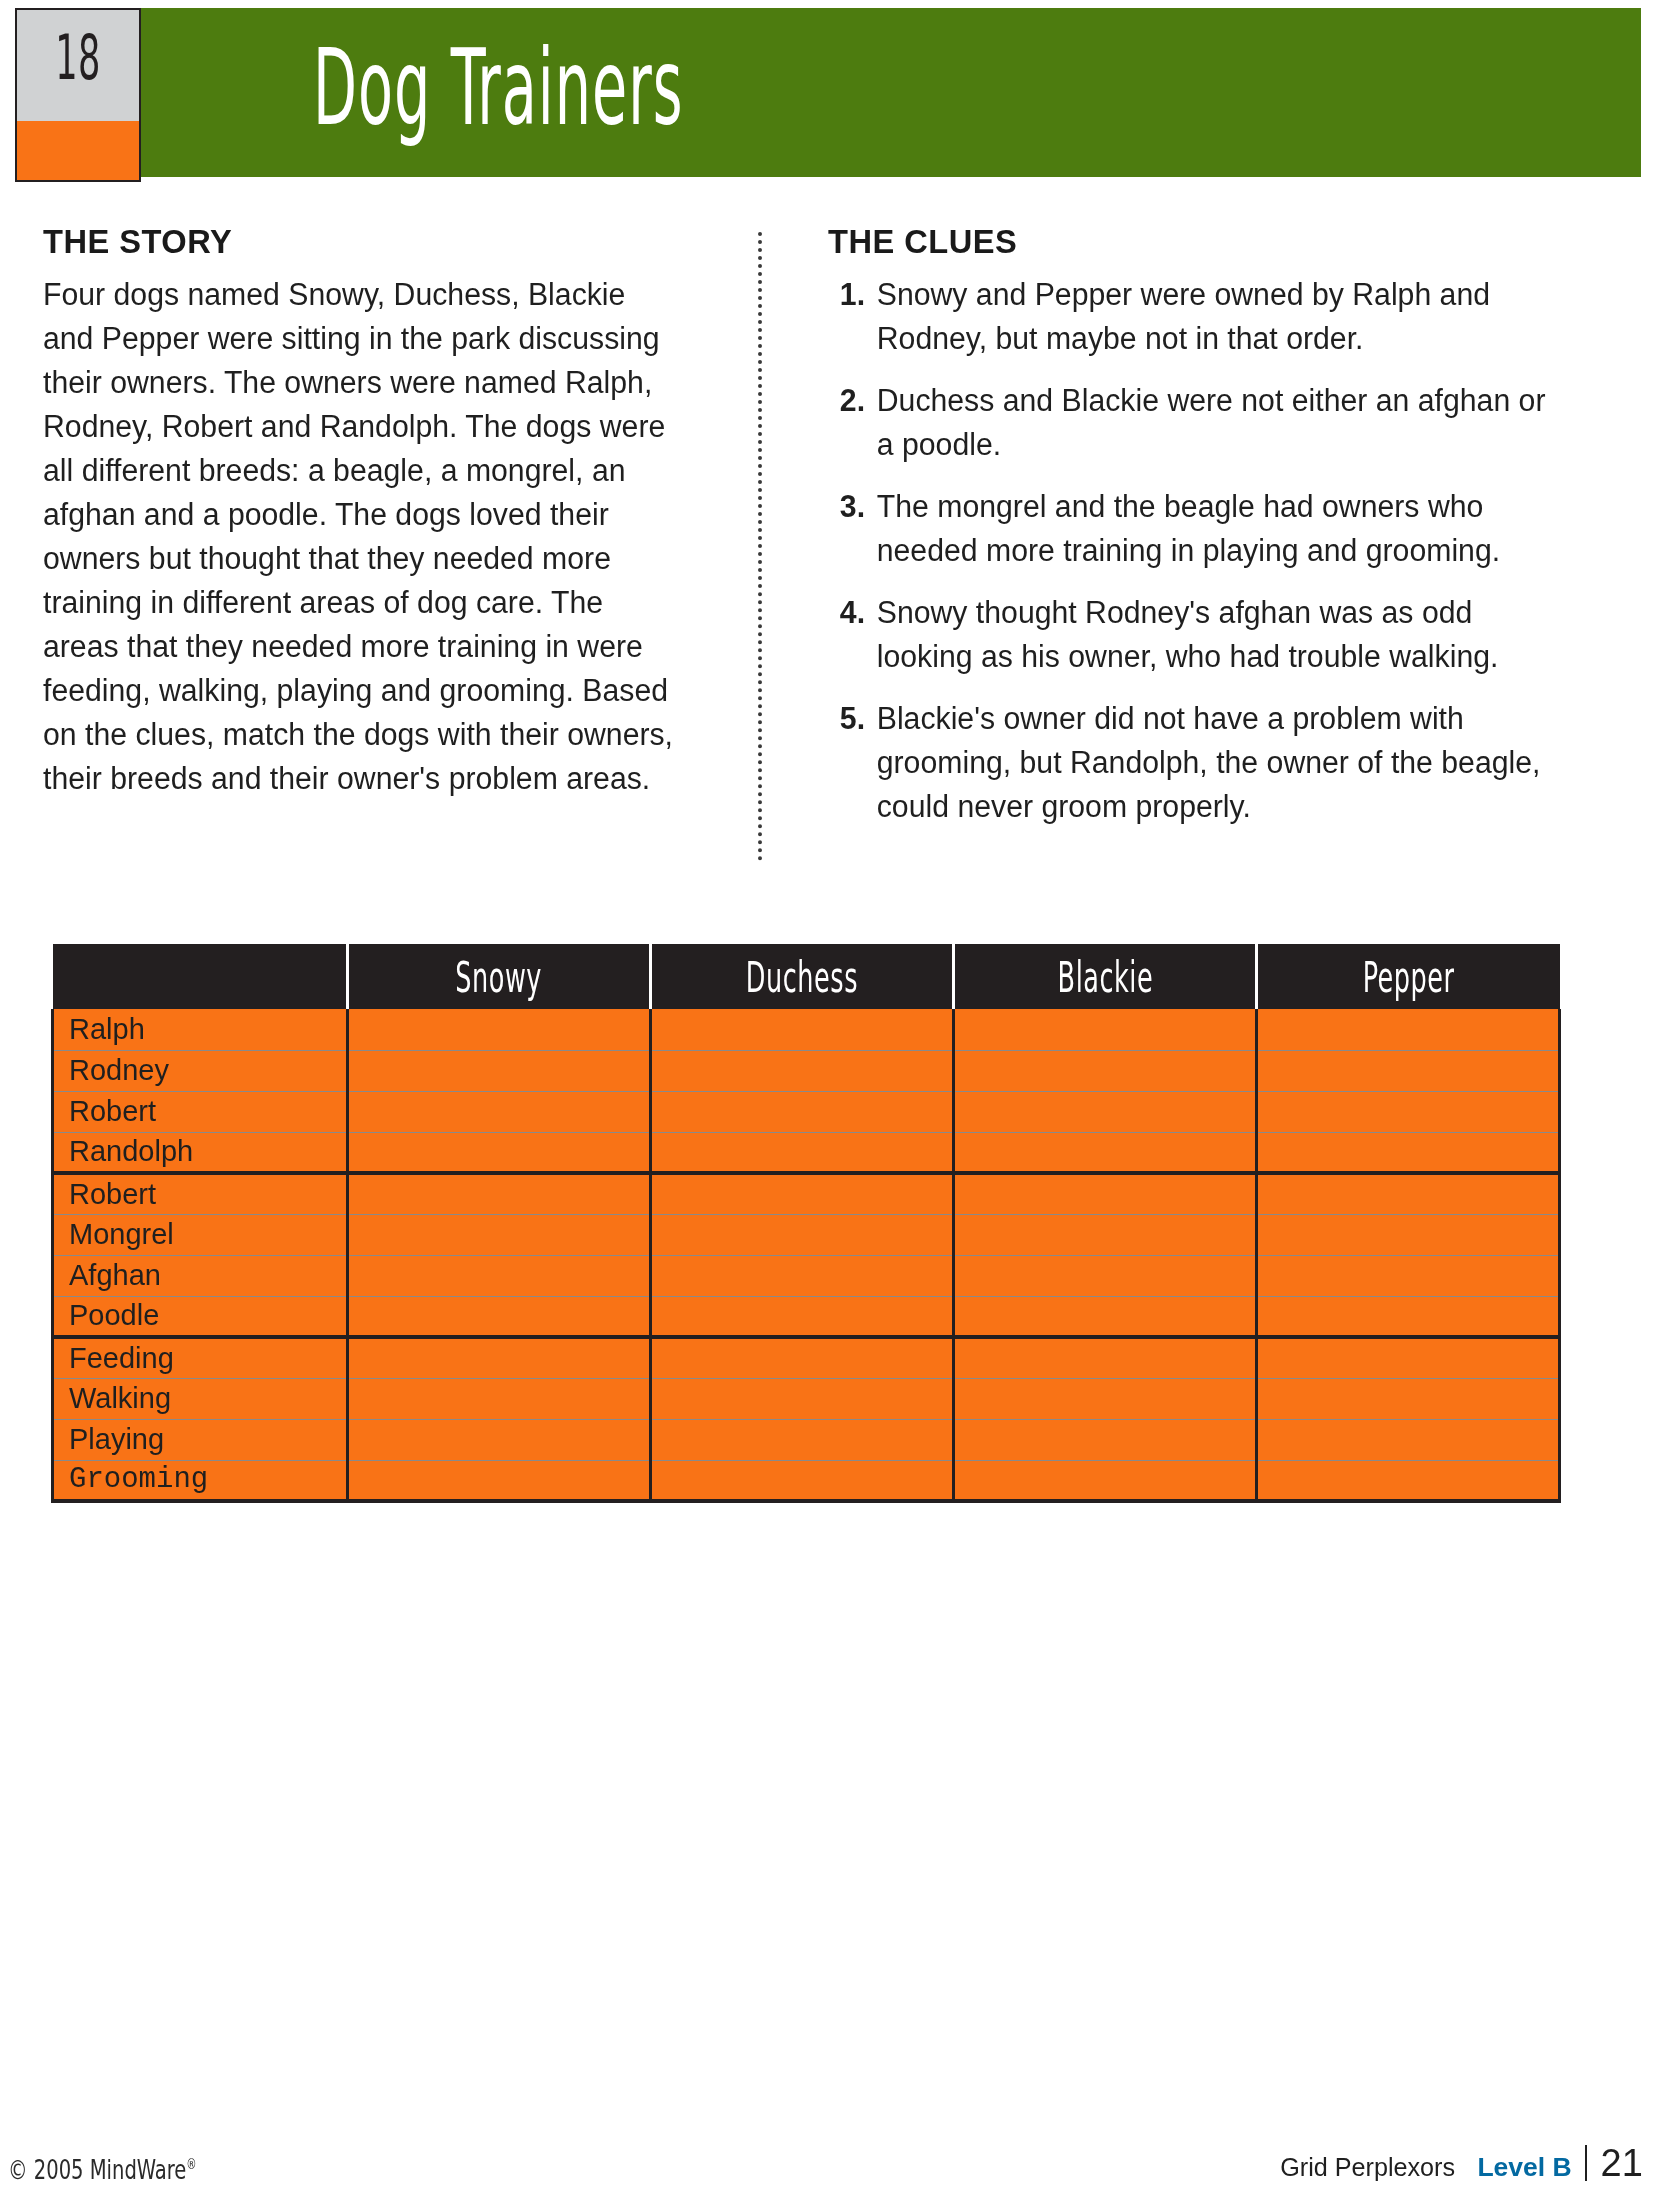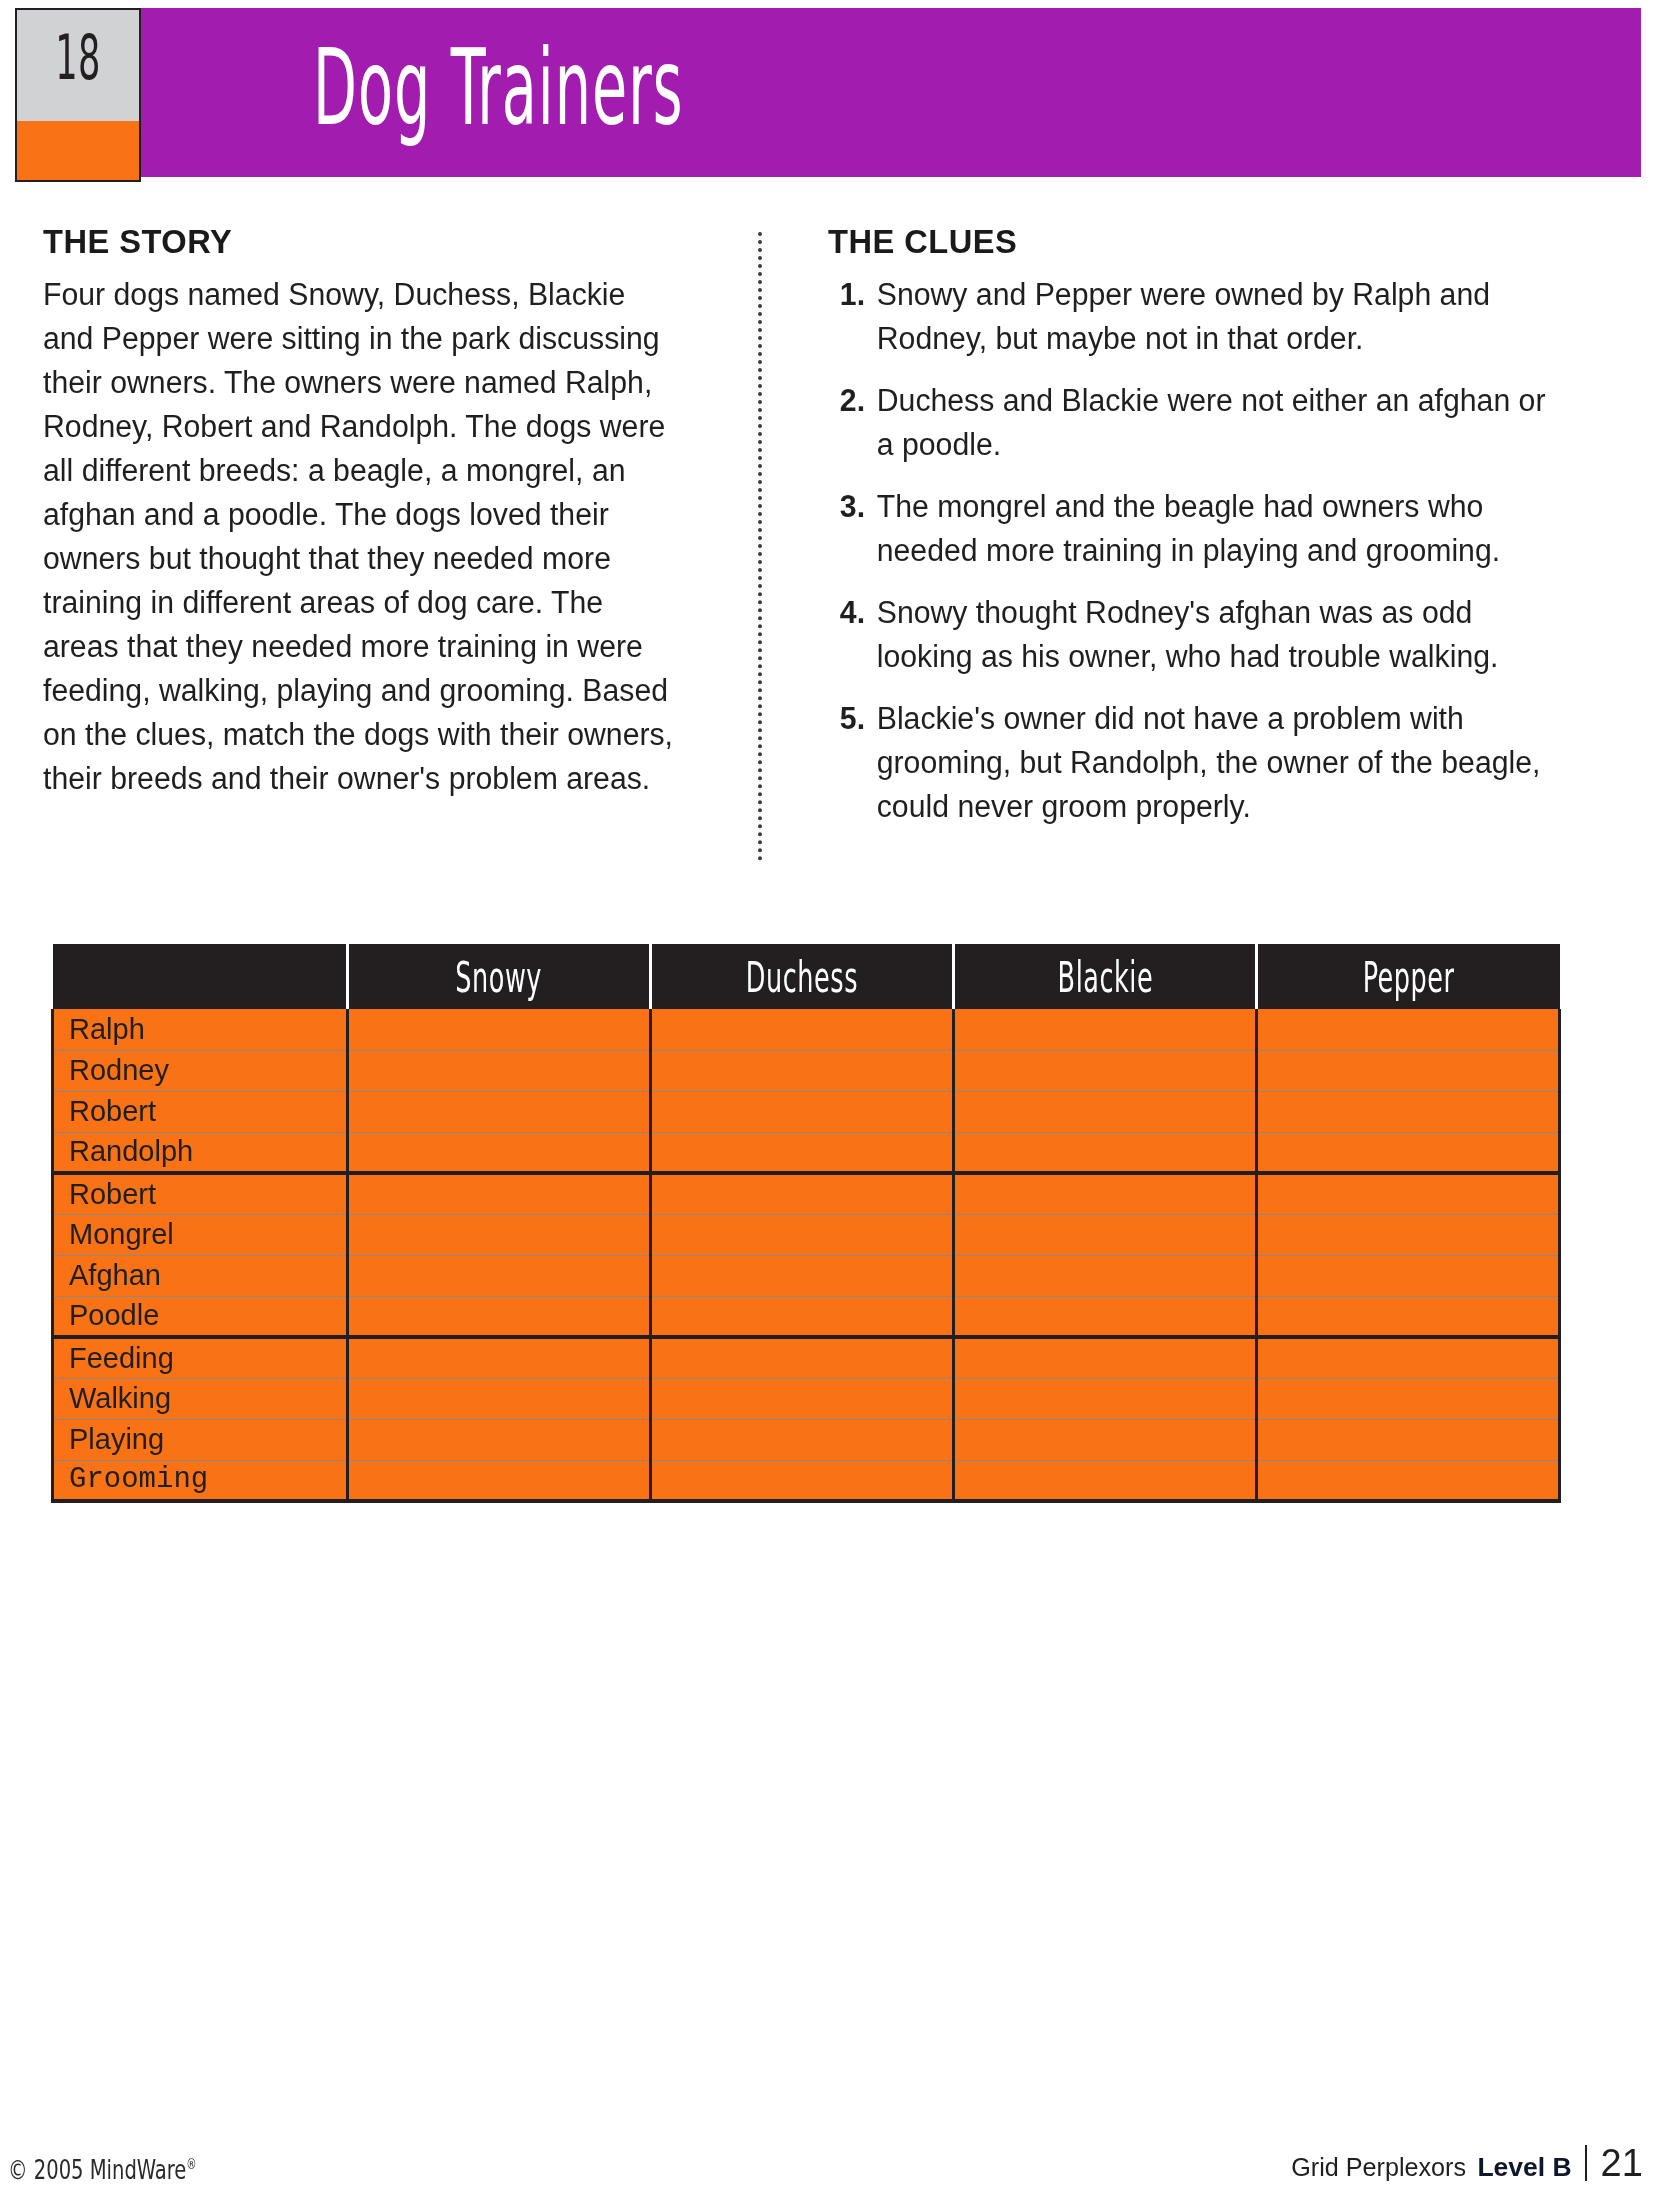--- a/index.html
+++ b/index.html
@@ -23,21 +23,21 @@
     top: 8.3px;
     width: 1626px;
     height: 169px;
   }
   .header-bar {
     position: absolute;
     left: 124px;
     top: 0;
     width: 1502px;
     height: 169px;
-    background: #a21caf;
+    background: #4d7c0f;
   }
   .puzzle-num-box {
     position: absolute;
     left: 0;
     top: 0;
     width: 126px;
     height: 174px;
     border: 2.5px solid #231f20;
     background: #f97316;
     box-sizing: border-box;
@@ -259,22 +259,22 @@
   }
   .pagefoot .bookname {
     font-size: 26.5px;
     color: #1f1f1f;
     transform: scaleX(0.95);
     transform-origin: right bottom;
   }
   .pagefoot .level {
     font-size: 26.5px;
     font-weight: bold;
-    color: #0f172a;
-    margin-left: 11px;
+    color: #0369a1;
+    margin-left: 22px;
     text-align: center;
   }
   .pagefoot .sep {
     display: inline-block;
     width: 2.5px;
     height: 36px;
     background: #1f1f1f;
     margin: 0 13.2px;
     position: relative;
     top: 5px;

